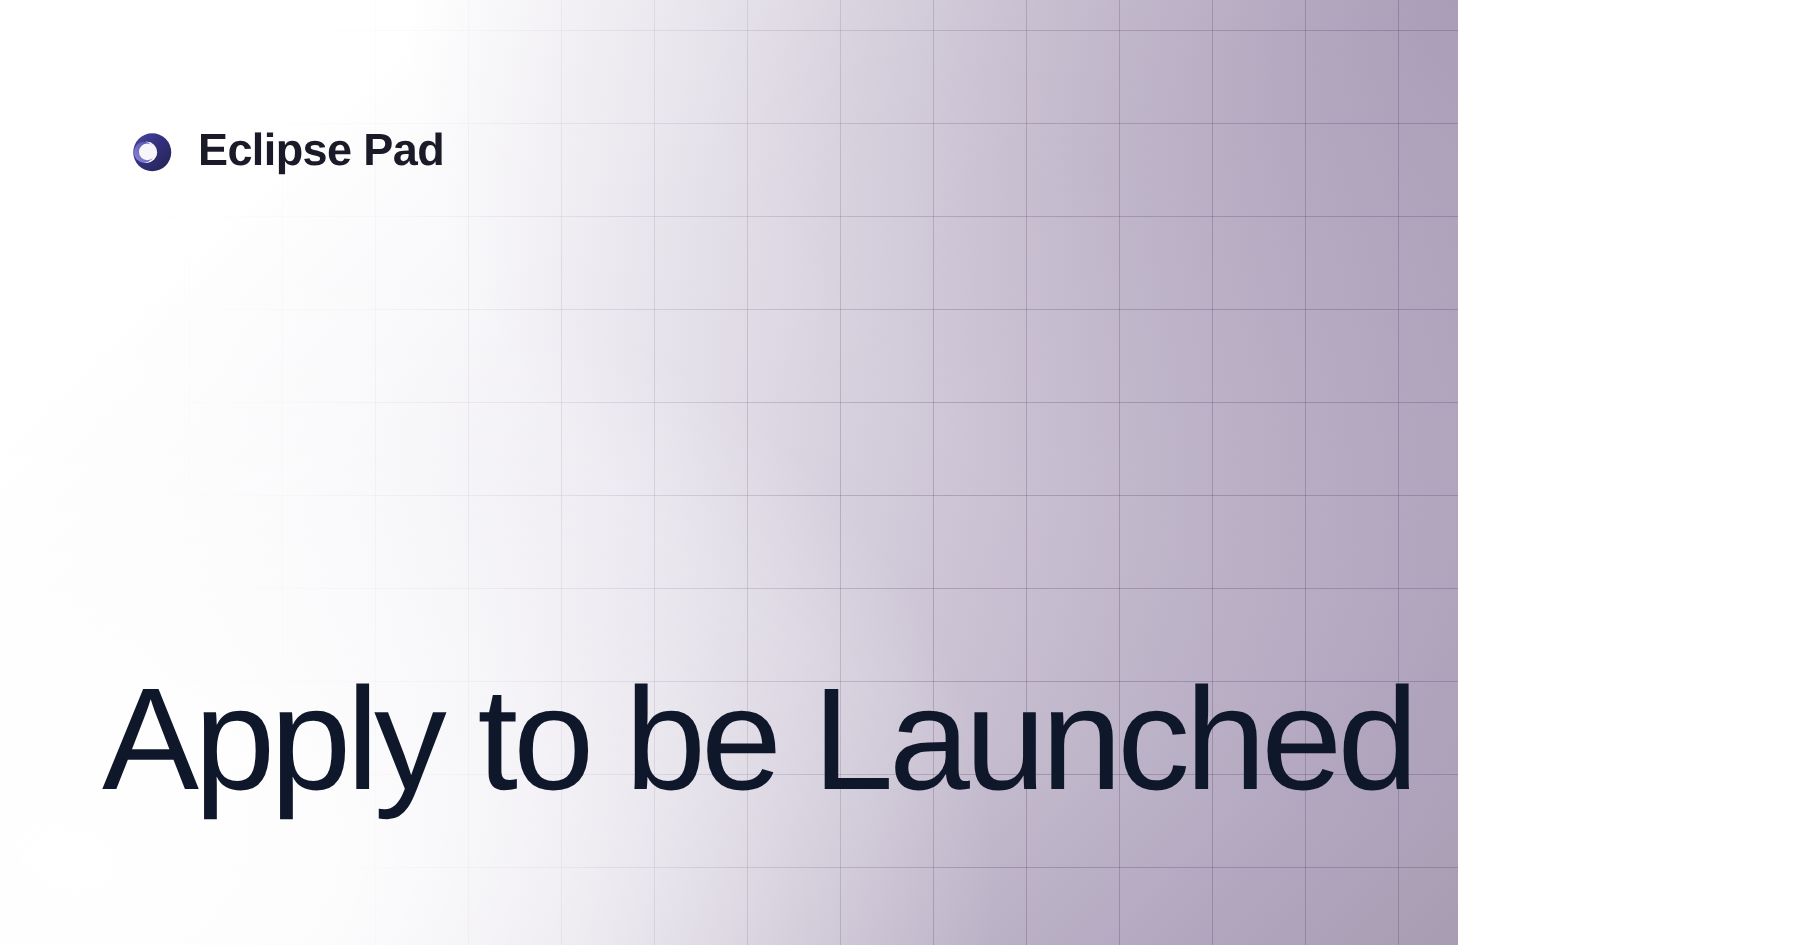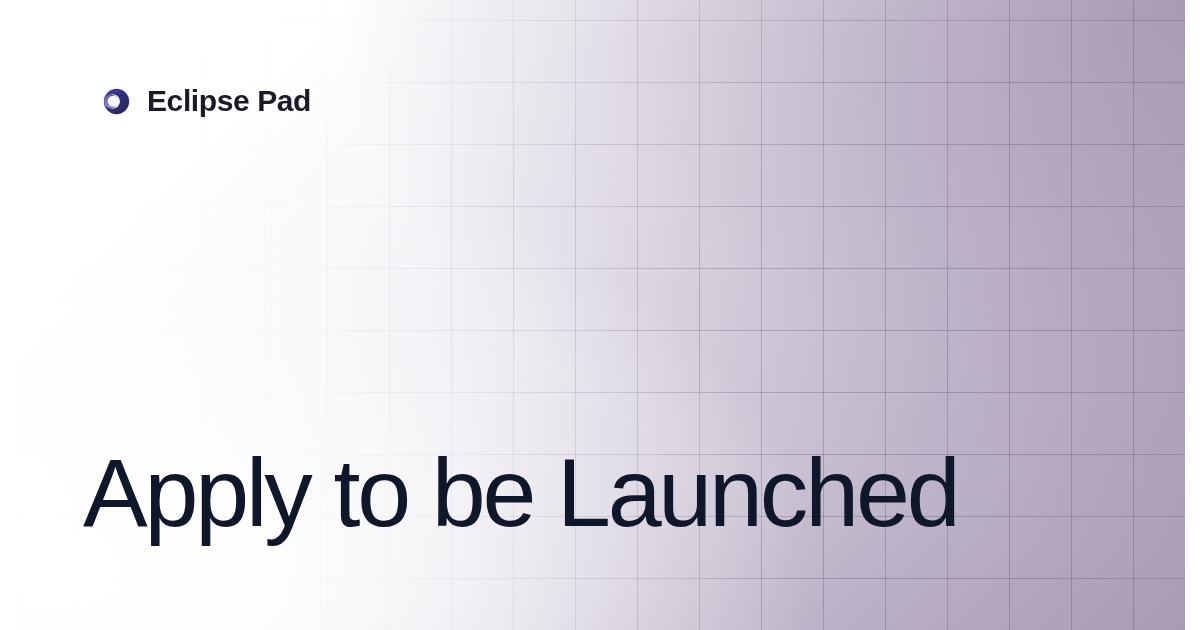--- a/index.html
+++ b/index.html
@@ -6,25 +6,24 @@
     margin: 0;
     padding: 0;
     background: #ffffff;
   }
   body {
     font-family: "Liberation Sans", sans-serif;
   }
 
   .card {
     position: relative;
-    width: 1170px;
+    width: 972px;
     height: 630px;
     overflow: hidden;
     background: #ffffff;
-    margin-left: 15px;
   }
 
   
   .bg-gradient {
     position: absolute;
     inset: 0;
     background: linear-gradient(
         135deg,
         #ffffff 0%,
         #ffffff 18%,

